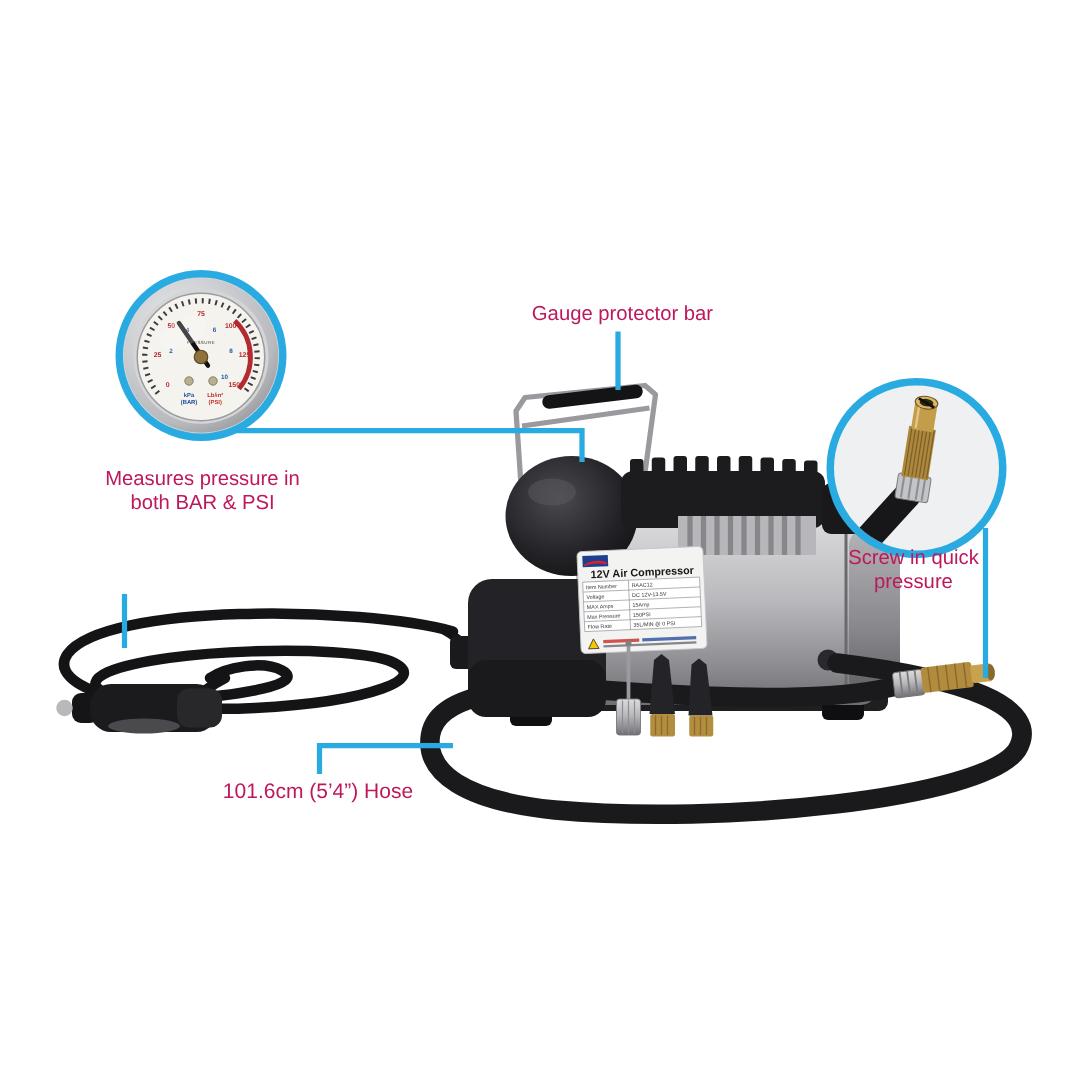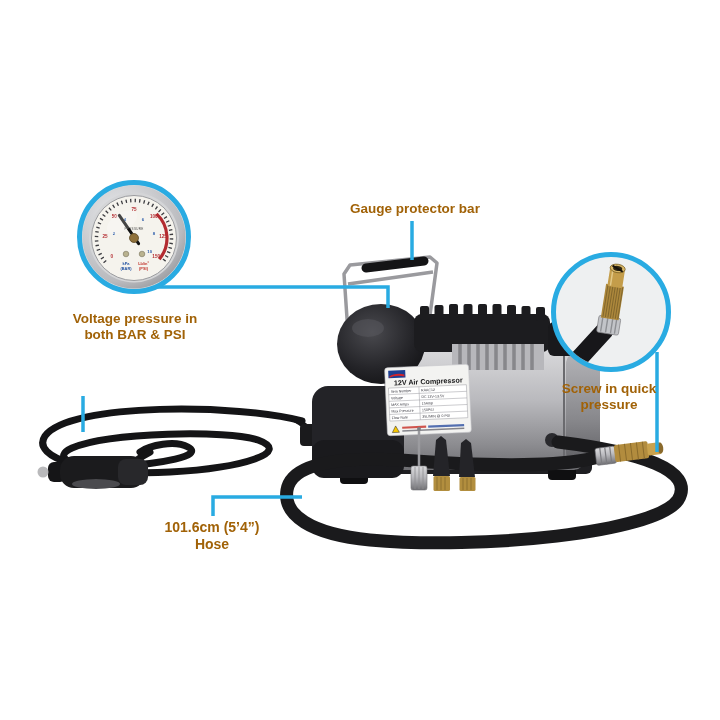--- a/index.html
+++ b/index.html
@@ -1,21 +1,21 @@
 <!DOCTYPE html>
 <html><head>
 <meta charset="utf-8">
 <style>
   html,body{margin:0;padding:0;background:#ffffff;}
   #canvas{position:relative;width:720px;height:720px;background:#ffffff;overflow:hidden;
           font-family:"Liberation Sans",sans-serif;}
   #product-svg{position:absolute;left:0;top:0;}
   .inset{position:absolute;box-sizing:border-box;border:5px solid #29abe2;border-radius:50%;
          overflow:hidden;background:#d6d9dc;}
-  .callout-label{position:absolute;color:#a16207;font-weight:bold;text-align:center;
+  .callout-label{position:absolute;color:#be185d;font-weight:normal;text-align:center;
                  line-height:1.18;font-size:13.5px;}
   .callout-label.left-align{text-align:left;}
   svg text{font-family:"Liberation Sans",sans-serif;}
 </style>
 </head>
 <body>
 <div id="canvas">
 
 <svg id="product-svg" width="720" height="720" viewBox="0 0 720 720">
   <defs>
@@ -222,27 +222,27 @@
       <rect x="46.5" y="10" width="15" height="20" rx="2" fill="#c49d4a"></rect>
       <line x1="49.5" y1="12" x2="49.5" y2="29" stroke="#e2c988" stroke-width="1.5"></line>
       <ellipse cx="54" cy="11" rx="7.6" ry="4.2" fill="#d9b768" stroke="#6e571f" stroke-width="0.7"></ellipse>
       <ellipse cx="54" cy="11" rx="4.6" ry="2.5" fill="#2e2710"></ellipse>
       <line x1="48.5" y1="9" x2="59.5" y2="13.4" stroke="#15100a" stroke-width="1.8"></line>
     </g>
   </svg>
 </div>
 
 <div class="callout-label" style="left:40px;top:311px;width:190px;">
-  <div>Voltage pressure in</div>
+  <div>Measures pressure in</div>
   <div>both BAR &amp; PSI</div>
 </div>
 
 <div class="callout-label" style="left:335px;top:201px;width:160px;">Gauge protector bar</div>
 
-<div class="callout-label" style="left:549px;top:381px;width:120px;">
+<div class="callout-label" style="left:549px;top:364px;width:120px;">
   <div>Screw in quick</div>
   <div>pressure</div>
 </div>
 
 
 <div class="callout-label" style="left:146px;top:519px;width:132px;font-size:14px;">101.6cm (5’4”) Hose</div>
 
 </div>
 
 </body></html>

